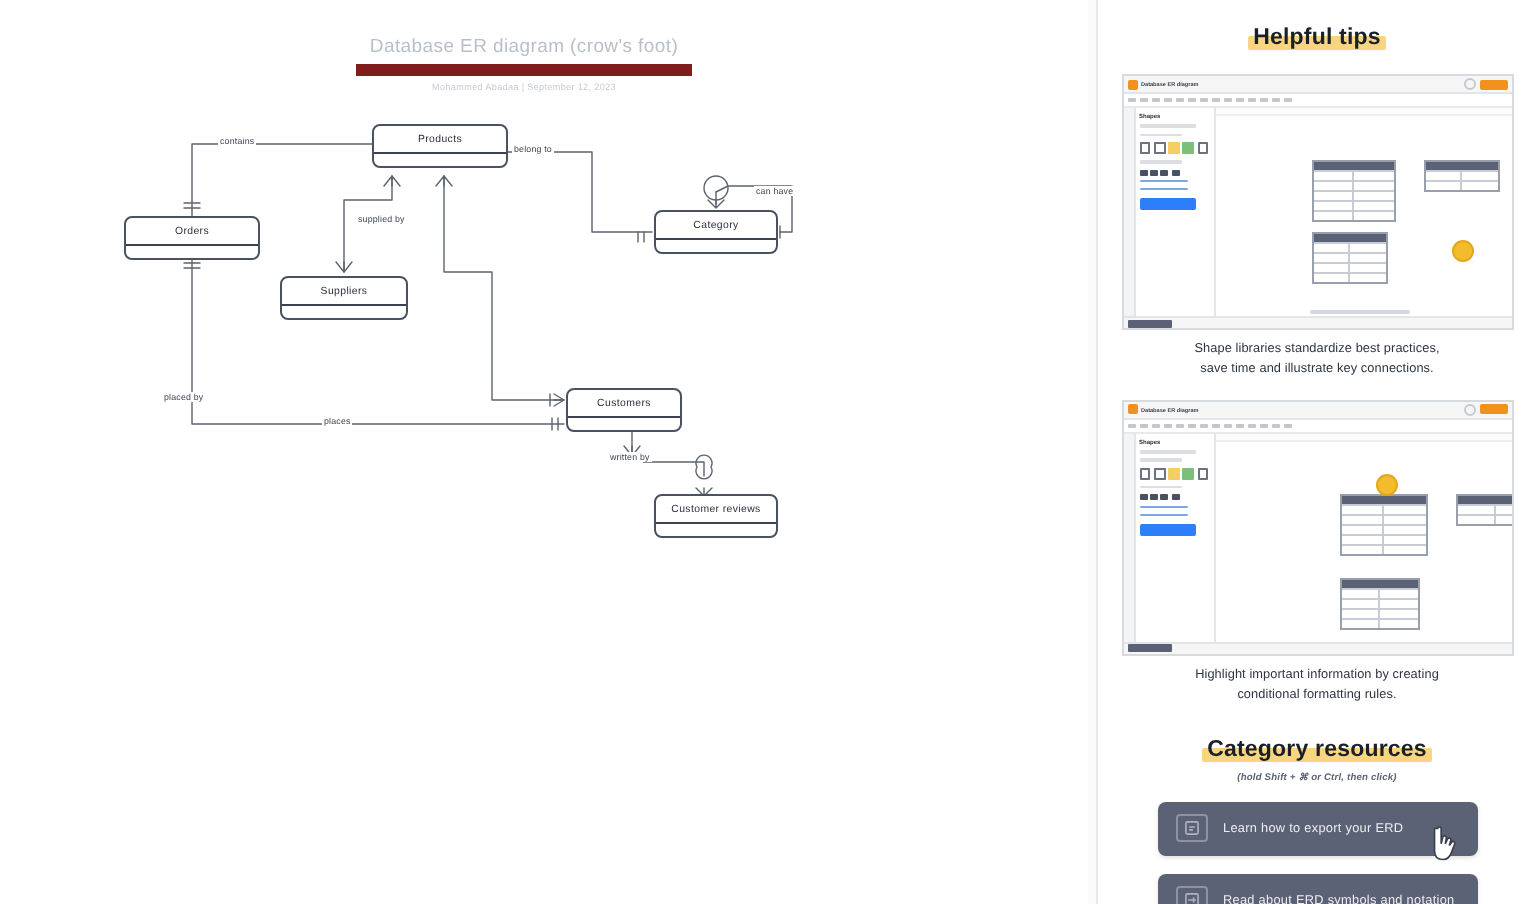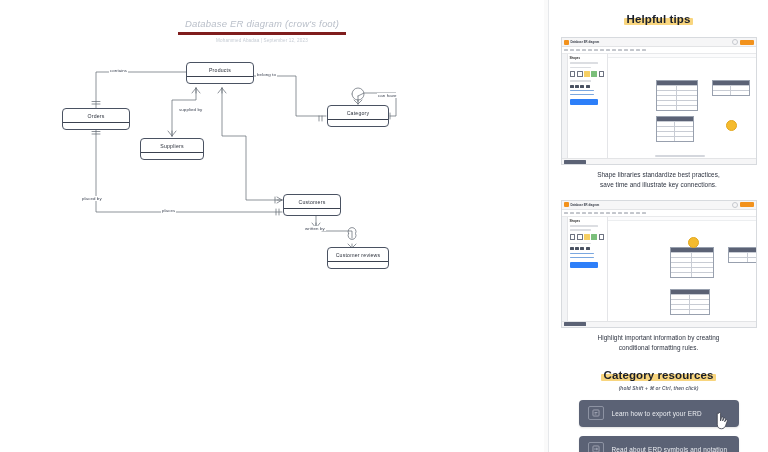--- a/index.html
+++ b/index.html
@@ -18,23 +18,22 @@
     overflow:hidden;
   }
   .canvas-scroll-v{
     position:absolute;right:0;top:0;width:4px;height:452px;background:#fafafa;
   }
   .doc-title-wrap{
     position:absolute;left:178px;top:18px;width:168px;text-align:center;
   }
   .doc-title{
     font-size:9.5px;color:#b9bfc9;letter-spacing:.2px;
-    padding-bottom:3px;border-bottom:3px solid #7f1d1d;
+    padding-bottom:3px;border-bottom:6px solid #7f1d1d;
     white-space:nowrap;
-    font-style:italic;
   }
   .doc-sub{
     margin-top:3px;font-size:4.6px;color:#c6ccd4;letter-spacing:.15px;
     white-space:nowrap;
   }
 
   
   .entity{
     position:absolute;background:#ffffff;border:1px solid #4a5262;
     border-radius:4px;box-sizing:border-box;

